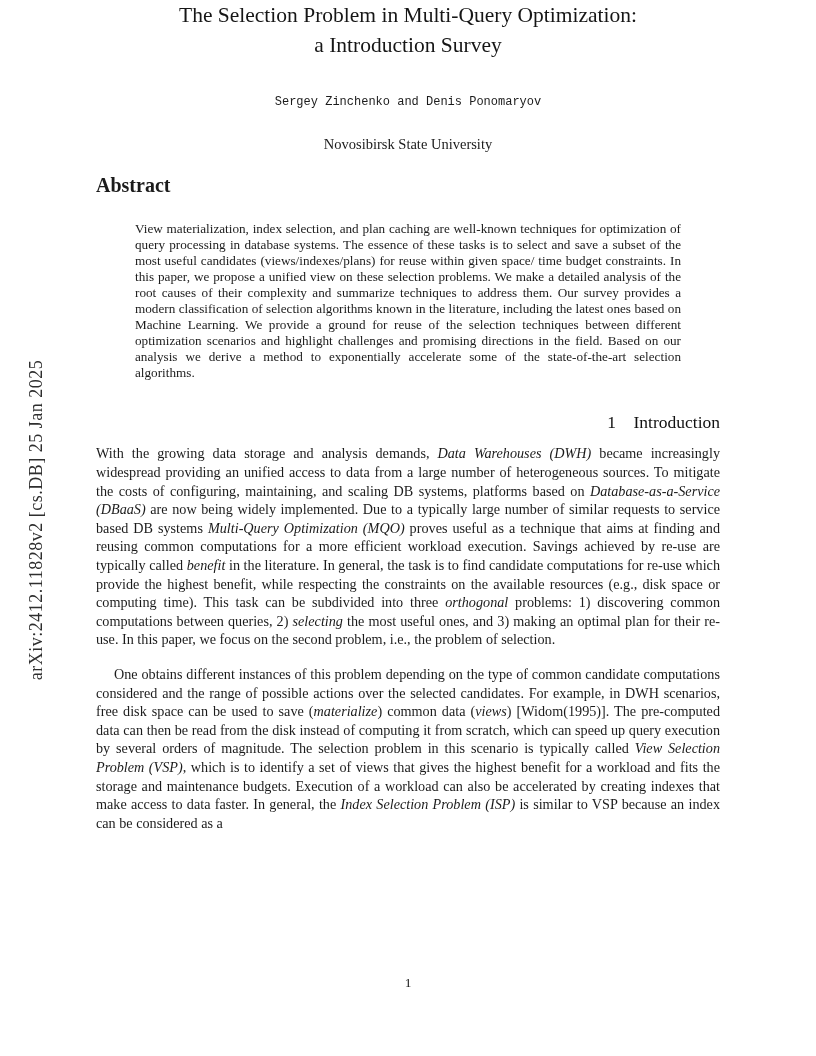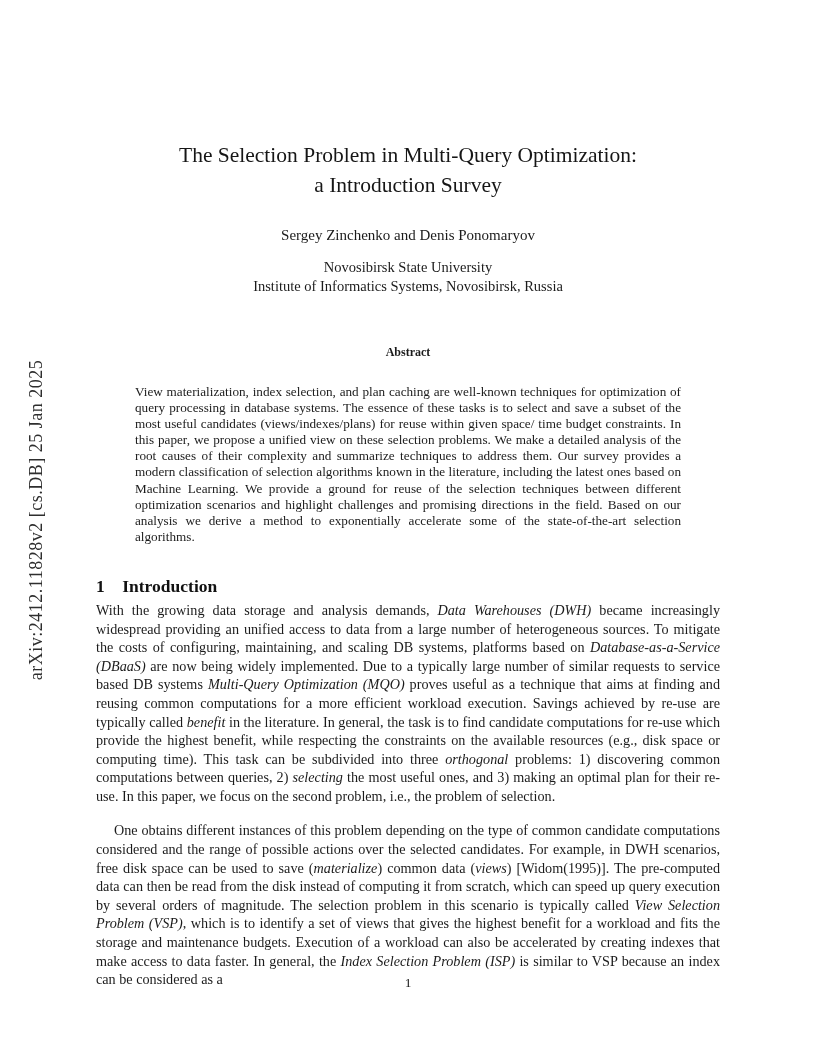--- a/index.html
+++ b/index.html
@@ -29,63 +29,63 @@
     white-space: nowrap;
     font-size: 18px;
     letter-spacing: 0.5px;
     color: #2e2e2e;
   }
   .content {
     position: absolute;
     left: 96px;
     right: 96px;
     top: 0;
-    padding-top: 140px;
   }
   .title {
     text-align: center;
     font-size: 21.5px;
     line-height: 30px;
     font-weight: normal;
     color: #161616;
   }
   .authors {
     text-align: center;
-    font-size: 15px;
-    margin-top: 27px;
+    font-size: 12px;
+    margin-top: 35px;
+    font-family: Liberation Mono, monospace;
   }
   .affiliation {
     text-align: center;
     font-size: 14.5px;
     line-height: 18.5px;
-    margin-top: 14px;
+    margin-top: 26px;
   }
   .abstract-heading {
-    text-align: center;
-    font-size: 12px;
+    font-size: 20px;
     font-weight: bold;
-    margin-top: 50px;
+    margin-top: 20px;
   }
   .abstract-body {
     margin: 24px 39px 0 39px;
     font-size: 13.2px;
     line-height: 16.1px;
     text-align: justify;
   }
   .section-heading {
     font-size: 17.5px;
-    font-weight: bold;
+    font-weight: normal;
     margin-top: 31px;
     color: #111;
+    text-align: right;
   }
   .body-paragraph {
     font-size: 14.2px;
     line-height: 18.6px;
     text-align: justify;
-    margin-top: 4px;
+    margin-top: 11px;
   }
   .body-paragraph.indented {
     margin-top: 16px;
     text-indent: 18px;
   }
   .page-number {
     position: absolute;
     left: 0;
     right: 0;
     top: 975px;
@@ -105,21 +105,20 @@
 
     <h1 class="title">
       <span>The Selection Problem in Multi-Query Optimization:</span><br>
       <span>a Introduction Survey</span>
     </h1>
 
     <div class="authors">Sergey Zinchenko and Denis Ponomaryov</div>
 
     <div class="affiliation">
       <div>Novosibirsk State University</div>
-      <div>Institute of Informatics Systems, Novosibirsk, Russia</div>
     </div>
 
     <div class="abstract-heading">Abstract</div>
 
     <div class="abstract-body">View materialization, index selection, and plan caching are well-known techniques for optimization of query processing in database systems. The essence of these tasks is to select and save a subset of the most useful candidates (views/indexes/plans) for reuse within given space/ time budget constraints. In this paper, we propose a unified view on these selection problems. We make a detailed analysis of the root causes of their complexity and summarize techniques to address them. Our survey provides a modern classification of selection algorithms known in the literature, including the latest ones based on Machine Learning. We provide a ground for reuse of the selection techniques between different optimization scenarios and highlight challenges and promising directions in the field. Based on our analysis we derive a method to exponentially accelerate some of the state-of-the-art selection algorithms.</div>
 
     <h2 class="section-heading">
       <span>1</span>&nbsp;&nbsp;&nbsp;&nbsp;<span>Introduction</span>
     </h2>
 

